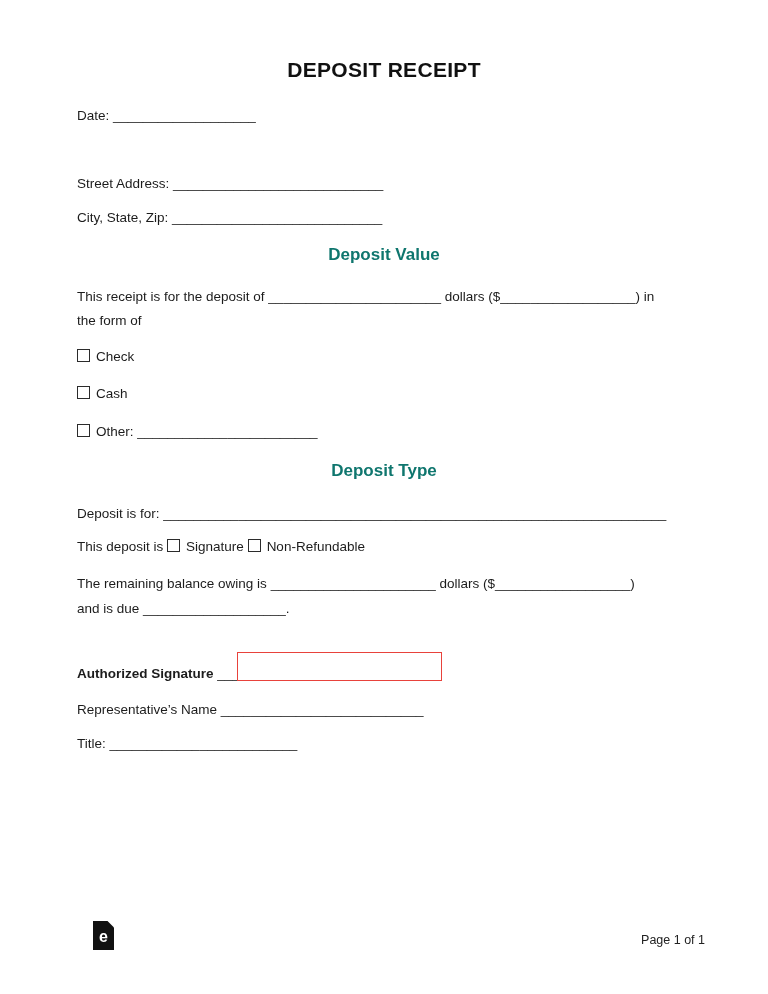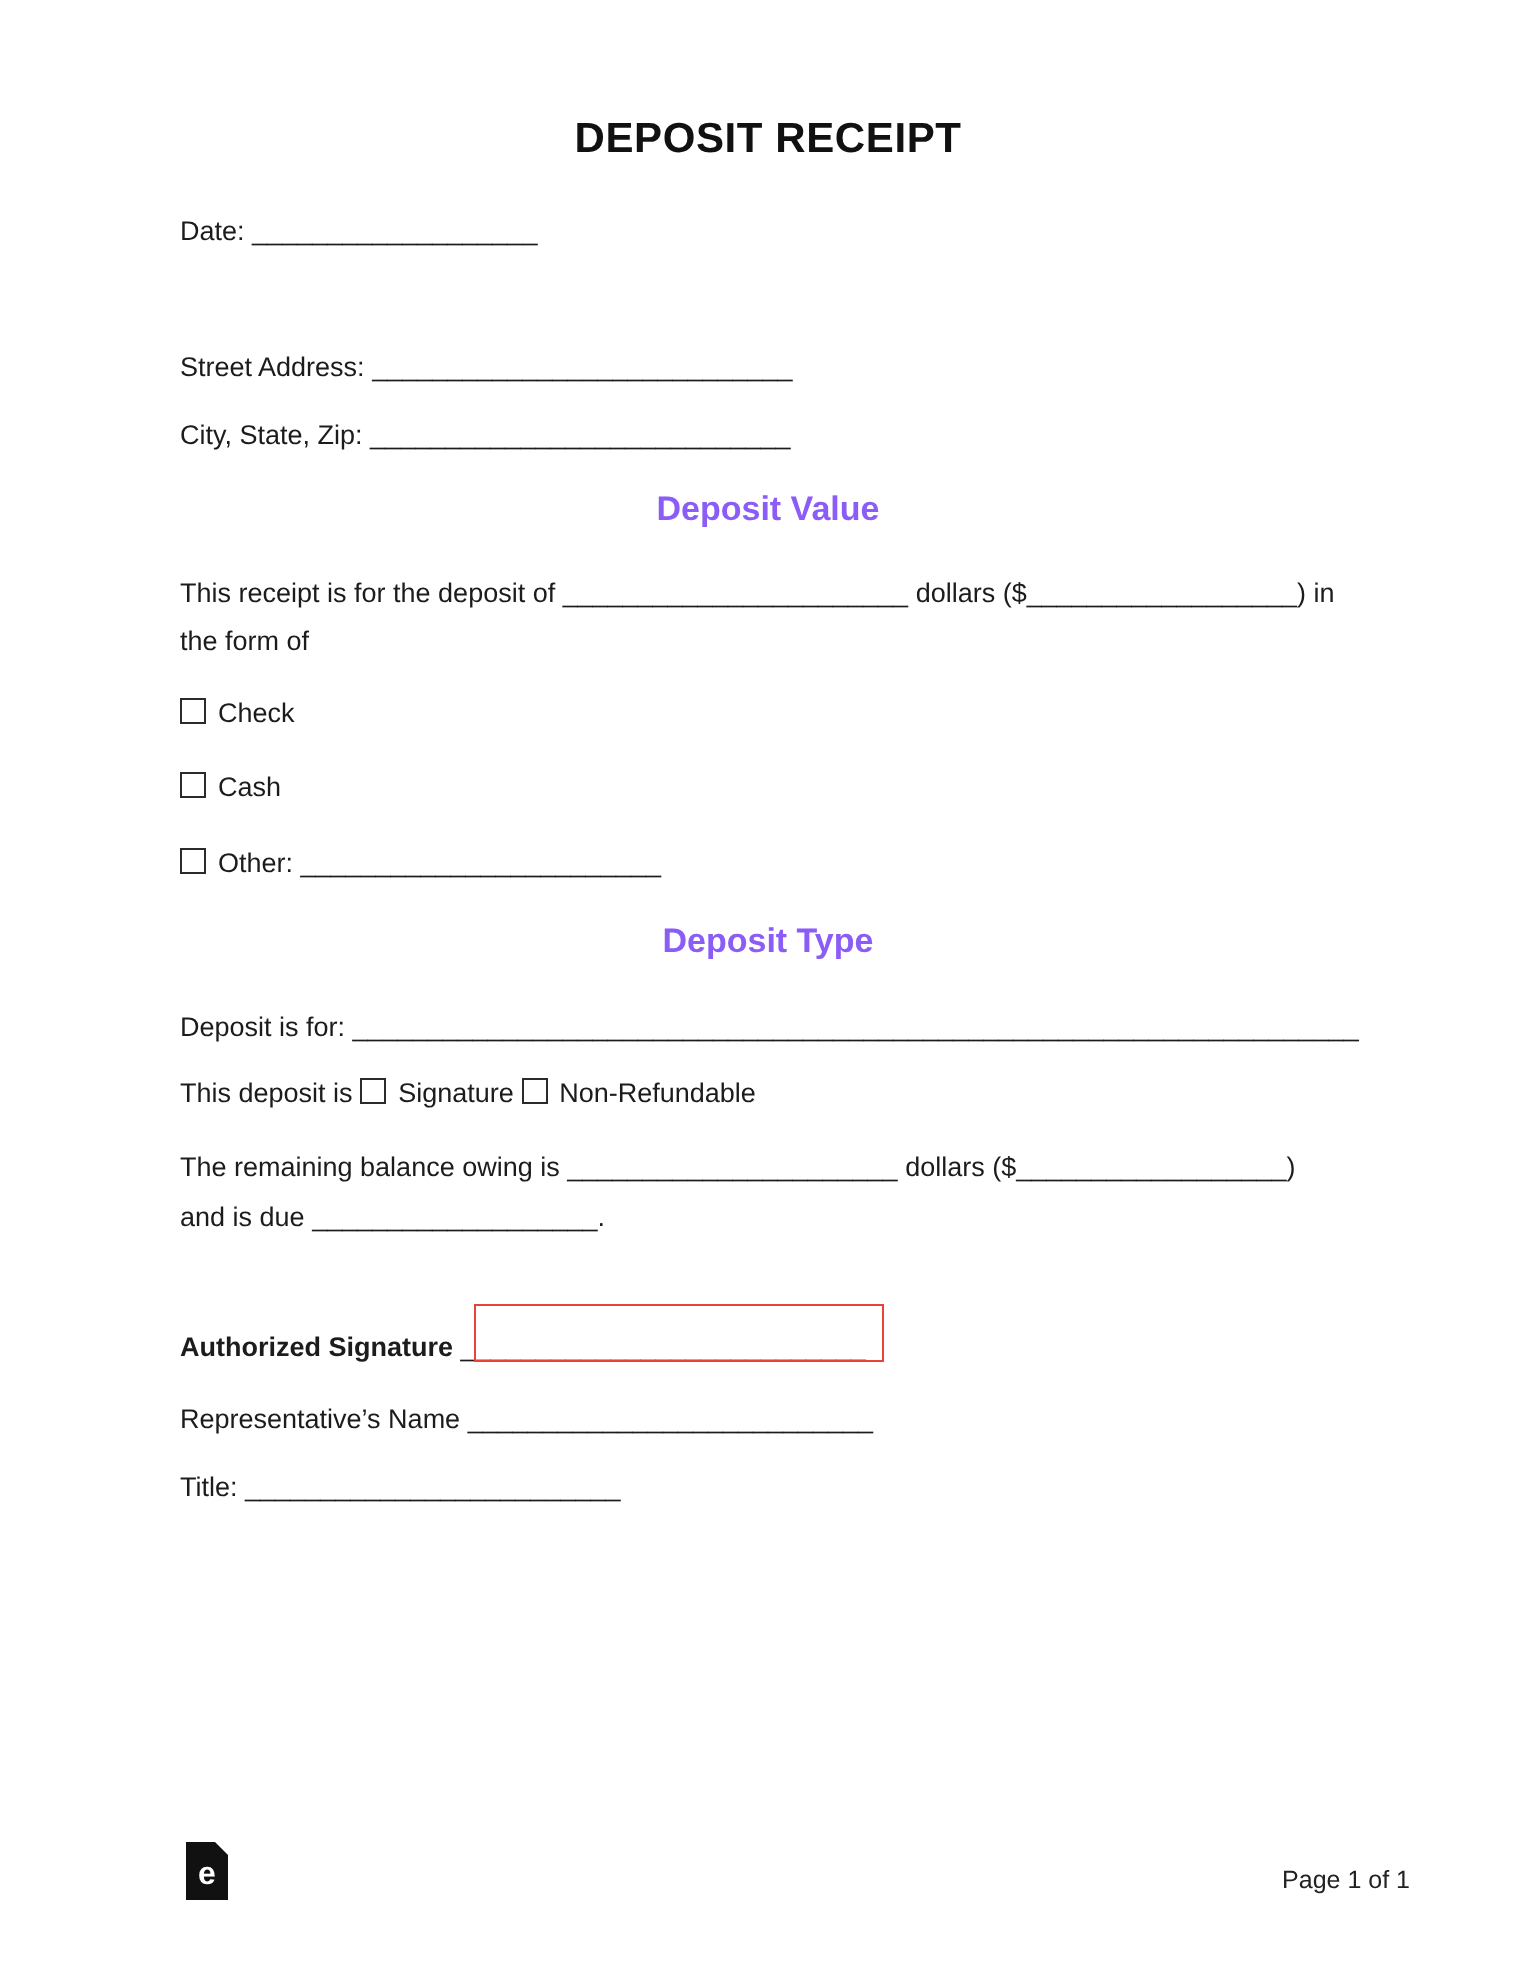--- a/index.html
+++ b/index.html
@@ -8,42 +8,42 @@
     width: 768px;
     height: 994px;
     background: #ffffff;
     font-family: "Liberation Sans", sans-serif;
     font-size: 13.5px;
     color: #1c1c1c;
     overflow: hidden;
   }
   .line {
     position: absolute;
-    left: 90px;
+    left: 77px;
     line-height: 16px;
     white-space: nowrap;
     text-align: right;
   }
   .doc-title {
     position: absolute;
     left: 0; right: 0;
     top: 58px;
     text-align: center;
     font-size: 21px;
     font-weight: bold;
     color: #111;
     letter-spacing: 0.3px;
   }
   .section-heading {
     position: absolute;
     left: 0; right: 0;
     text-align: center;
     font-size: 17px;
     font-weight: bold;
-    color: #8b5cf6;
+    color: #0f766e;
   }
   .blank { letter-spacing: 0; color: #1c1c1c; }
   .bold { font-weight: bold; }
   .checkbox {
     display: inline-block;
     width: 11px;
     height: 11px;
     border: 1.4px solid #2b2b2b;
     vertical-align: -1px;
     background: #fff;

